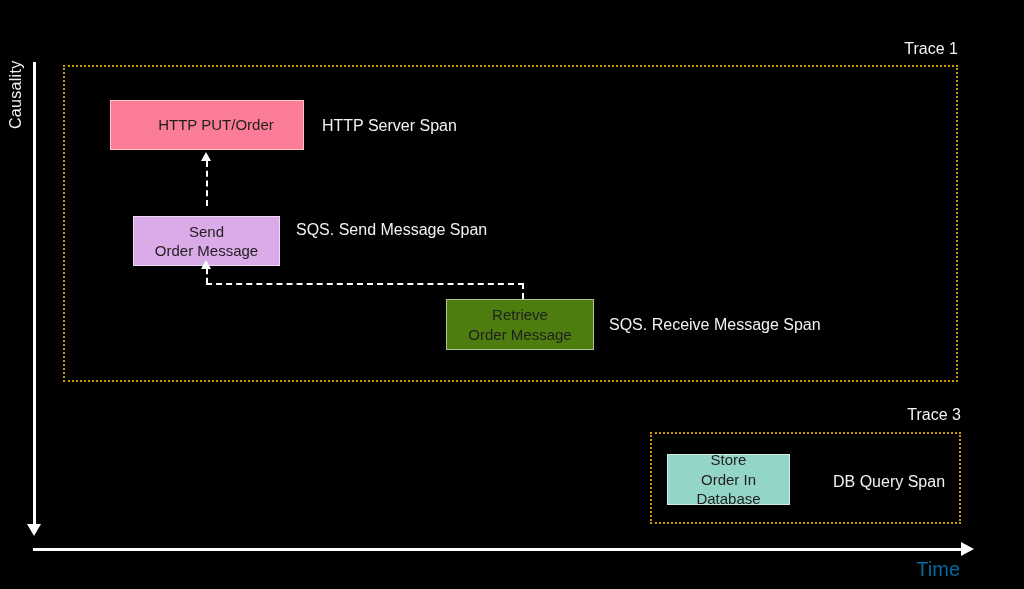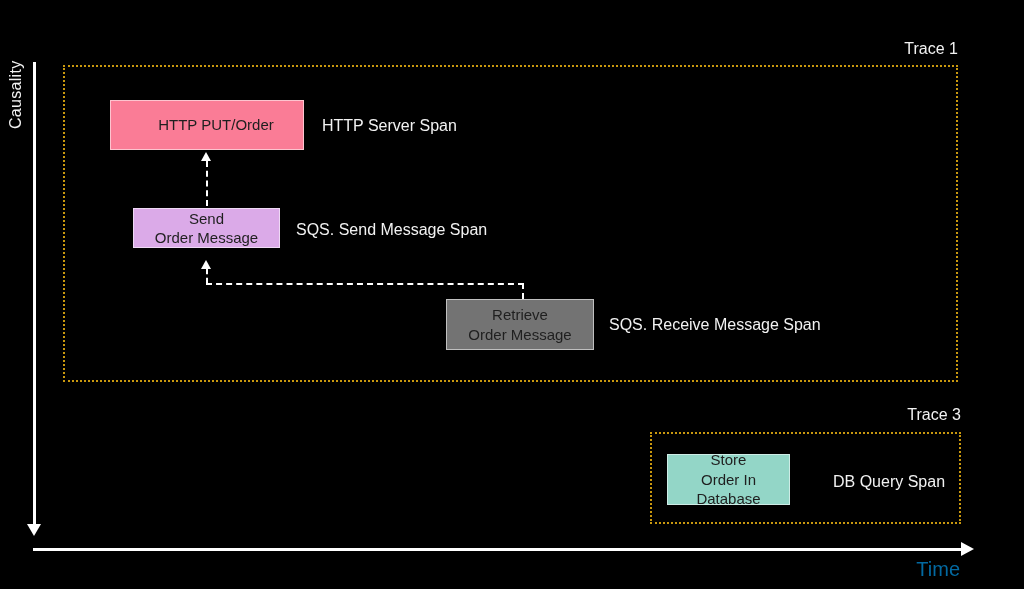--- a/index.html
+++ b/index.html
@@ -64,21 +64,21 @@
   
   .span-box {
     position: absolute;
     display: flex; align-items: center; justify-content: center;
     text-align: center; white-space: pre-line;
     color: #1f1f1f; font-size: 15px; font-weight: 500; line-height: 1.3;
     border: 1px solid rgba(255,255,255,0.55);
     box-sizing: border-box;
   }
   .span-box.http    { left: 110px; top: 100px; width: 194px; height: 50px; }
-  .span-box.send    { left: 133px; top: 208px; width: 147px; height: 40px; }
+  .span-box.send    { left: 133px; top: 216px; width: 147px; height: 50px; }
   .span-box.receive { left: 446px; top: 299px; width: 148px; height: 51px; }
   .span-box.db      { left: 667px; top: 454px; width: 123px; height: 51px; }
 
   .span-label {
     position: absolute;
     color: #f2f2f2; font-size: 16px; line-height: 1;
   }
   .span-label.http    { left: 322px; top: 118px; }
   .span-label.send    { left: 296px; top: 222px; }
   .span-label.receive { left: 609px; top: 317px; }
@@ -118,21 +118,21 @@
   <div class="trace-label t1">Trace 1</div>
   <div class="trace-box t1"></div>
 
   <div class="span-box http" style="background-color: rgb(250, 124, 150); padding-left: 18px;">HTTP PUT/Order</div>
   <div class="span-label http">HTTP Server Span</div>
 
   <div class="span-box send" style="background-color: rgb(219, 170, 232);">Send
 Order Message</div>
   <div class="span-label send">SQS. Send Message Span</div>
 
-  <div class="span-box receive" style="background-color: #737373;">Retrieve
+  <div class="span-box receive" style="background-color: #4d7c0f;">Retrieve
 Order Message</div>
   <div class="span-label receive">SQS. Receive Message Span</div>
 
   <div class="dash-v a1-line"></div>
   <div class="arrowhead-up a1-head"></div>
 
   <div class="dash-v a2-vr"></div>
   <div class="dash-h a2-h"></div>
   <div class="dash-v a2-vl"></div>
   <div class="arrowhead-up a2-head"></div>

